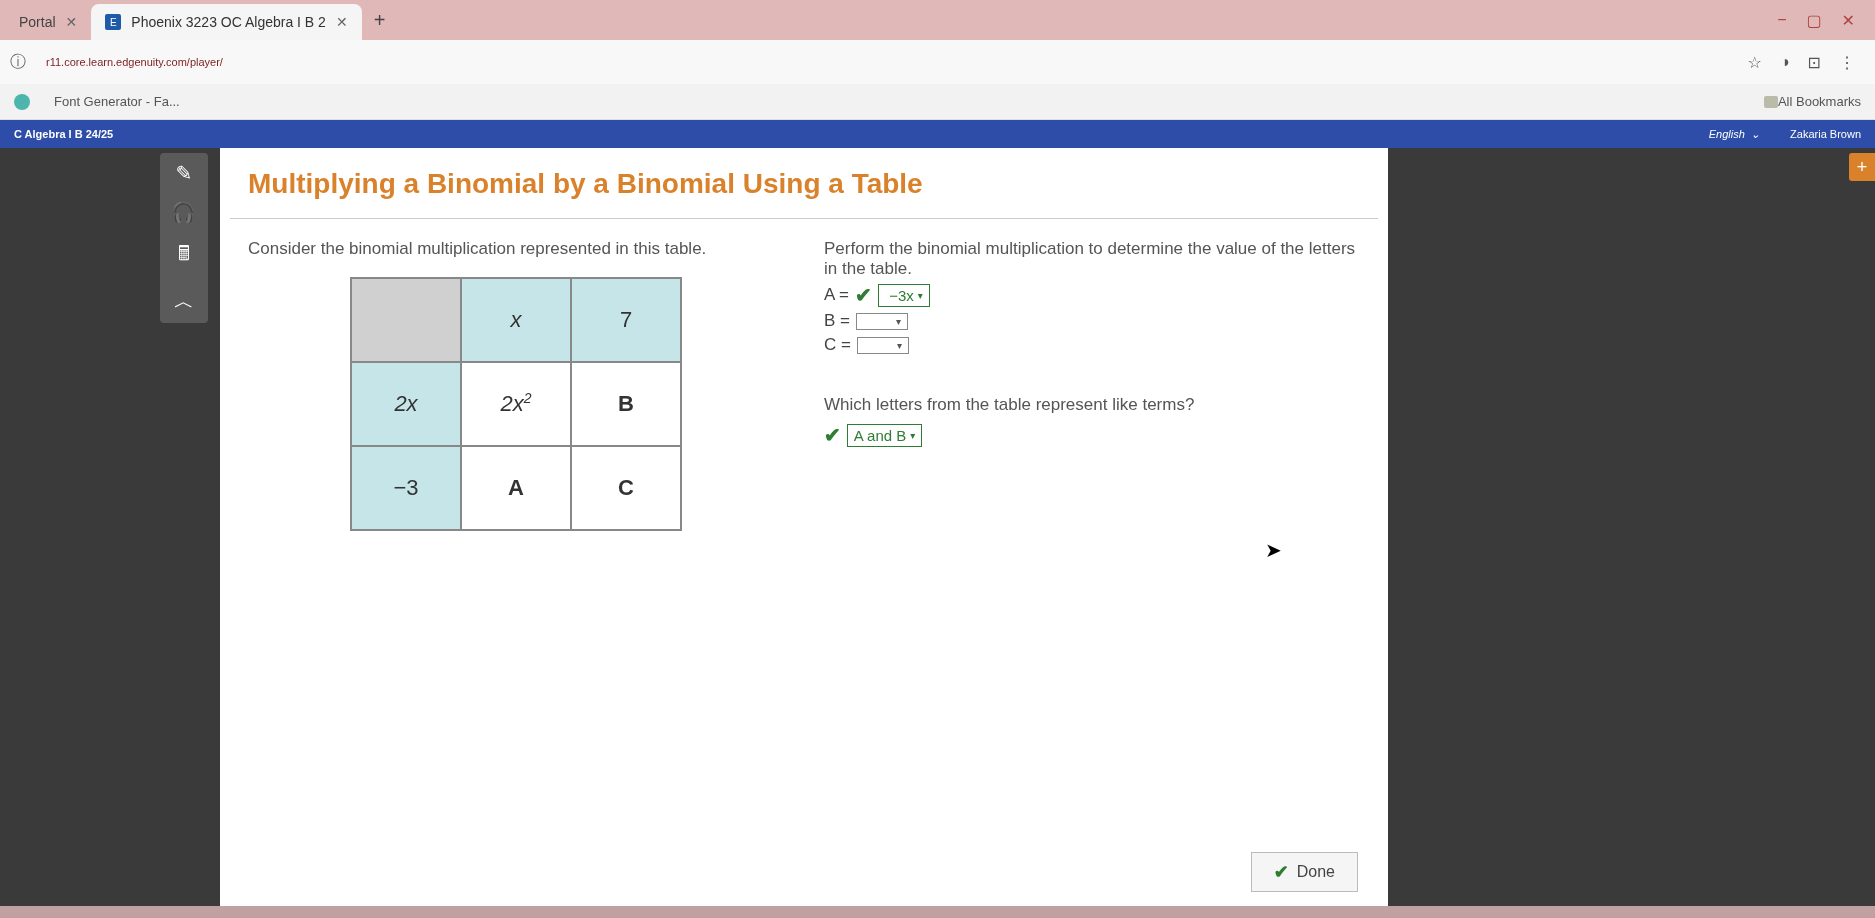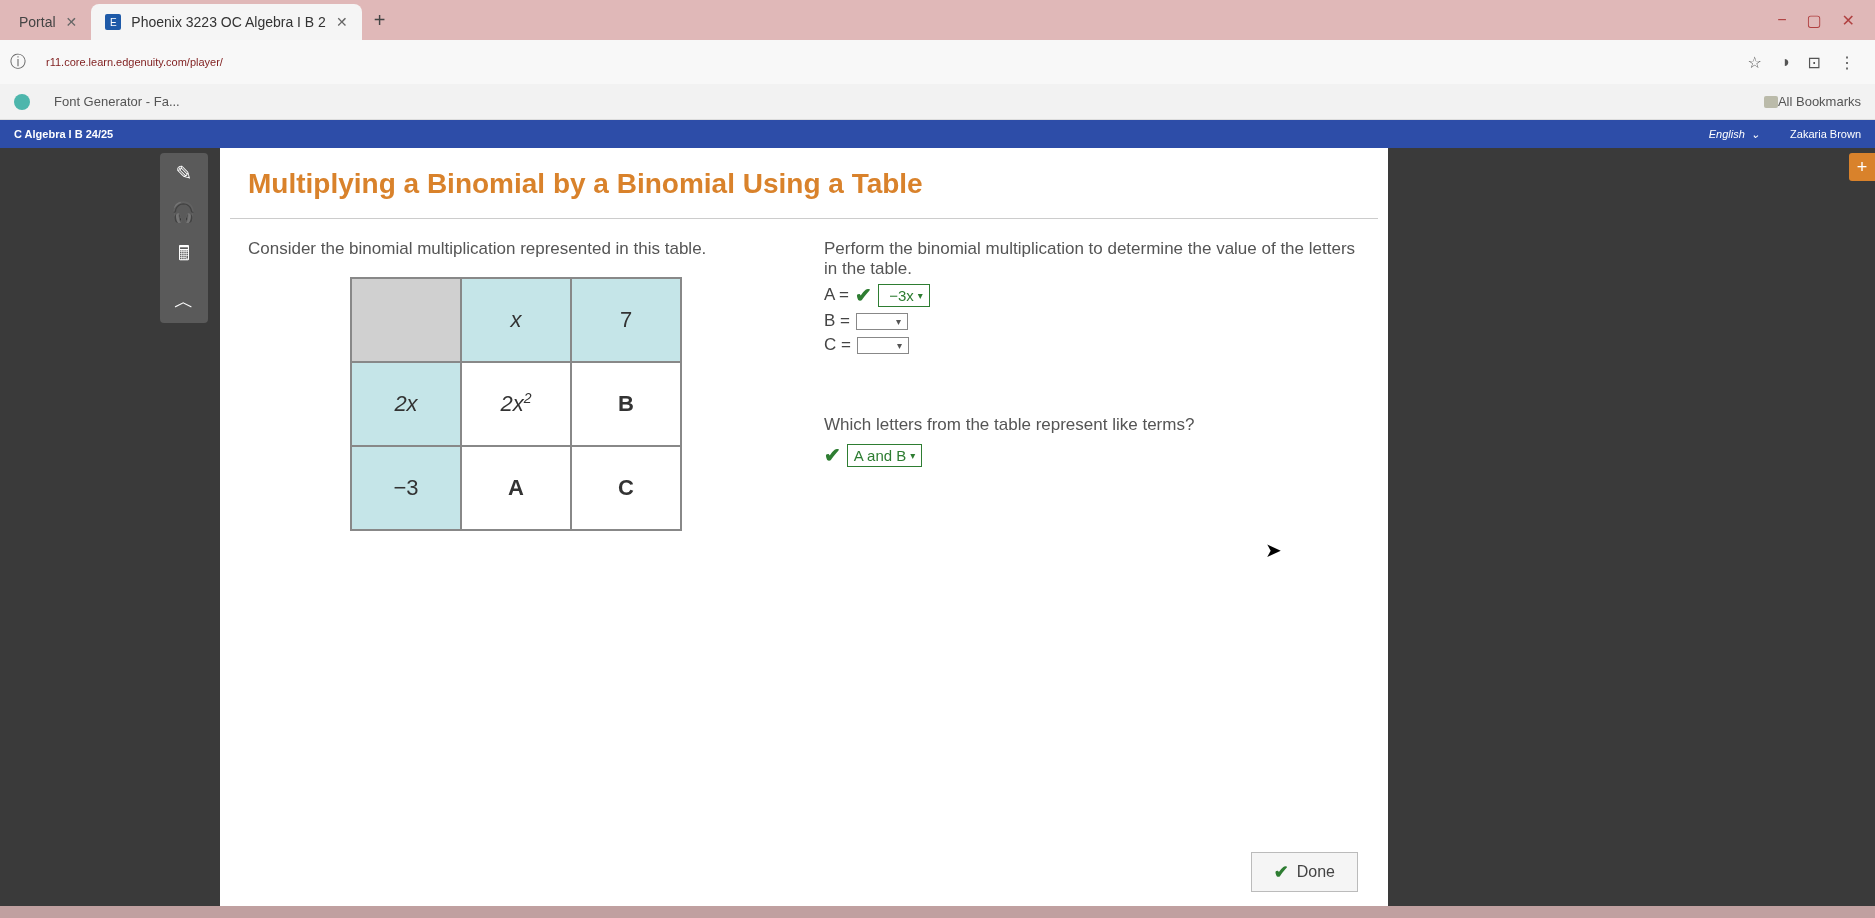--- a/index.html
+++ b/index.html
@@ -54,21 +54,21 @@
 .mult-table td.result { font-style: italic; }
 .mult-table sup { font-size: 14px; }
 
 .answer-row { display: flex; align-items: center; gap: 6px; margin: 4px 0; font-size: 17px; color: #444; }
 .check { color: #2e7d32; font-size: 20px; font-weight: bold; }
 .dd-box { border: 1px solid #888; background: #fff; padding: 2px 6px; font-size: 15px; min-width: 52px; display: inline-flex; align-items: center; justify-content: flex-end; }
 .dd-box.correct { border-color: #2e7d32; color: #2e7d32; }
 .dd-arrow { font-size: 10px; color: #555; margin-left: 4px; }
 .dd-green .dd-arrow { color: #2e7d32; }
 
-.q2 { margin-top: 60px; }
+.q2 { margin-top: 40px; }
 
 .done-btn { position: absolute; bottom: 14px; right: 30px; background: #f5f5f5; border: 1px solid #bbb; padding: 8px 22px; font-size: 16px; color: #444; display: flex; align-items: center; gap: 8px; cursor: pointer; }
 .done-check { color: #2e7d32; font-weight: bold; font-size: 18px; }
 
 .plus-tab { position: absolute; right: 0; top: 5px; background: #d9822b; color: #fff; width: 26px; height: 28px; display: flex; align-items: center; justify-content: center; font-size: 18px; border-radius: 3px 0 0 3px; cursor: pointer; }
 
 .cursor-fake { position: absolute; left: 1045px; top: 390px; font-size: 20px; color: #000; pointer-events: none; }
 </style>
 </head>
 <body>

